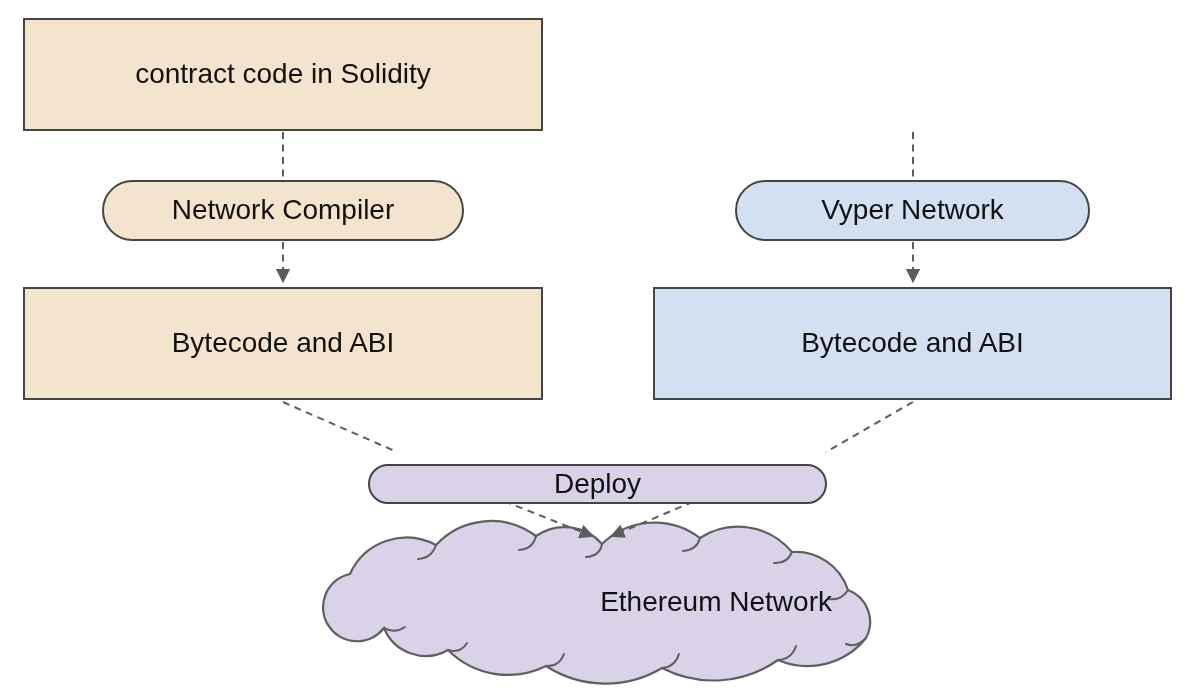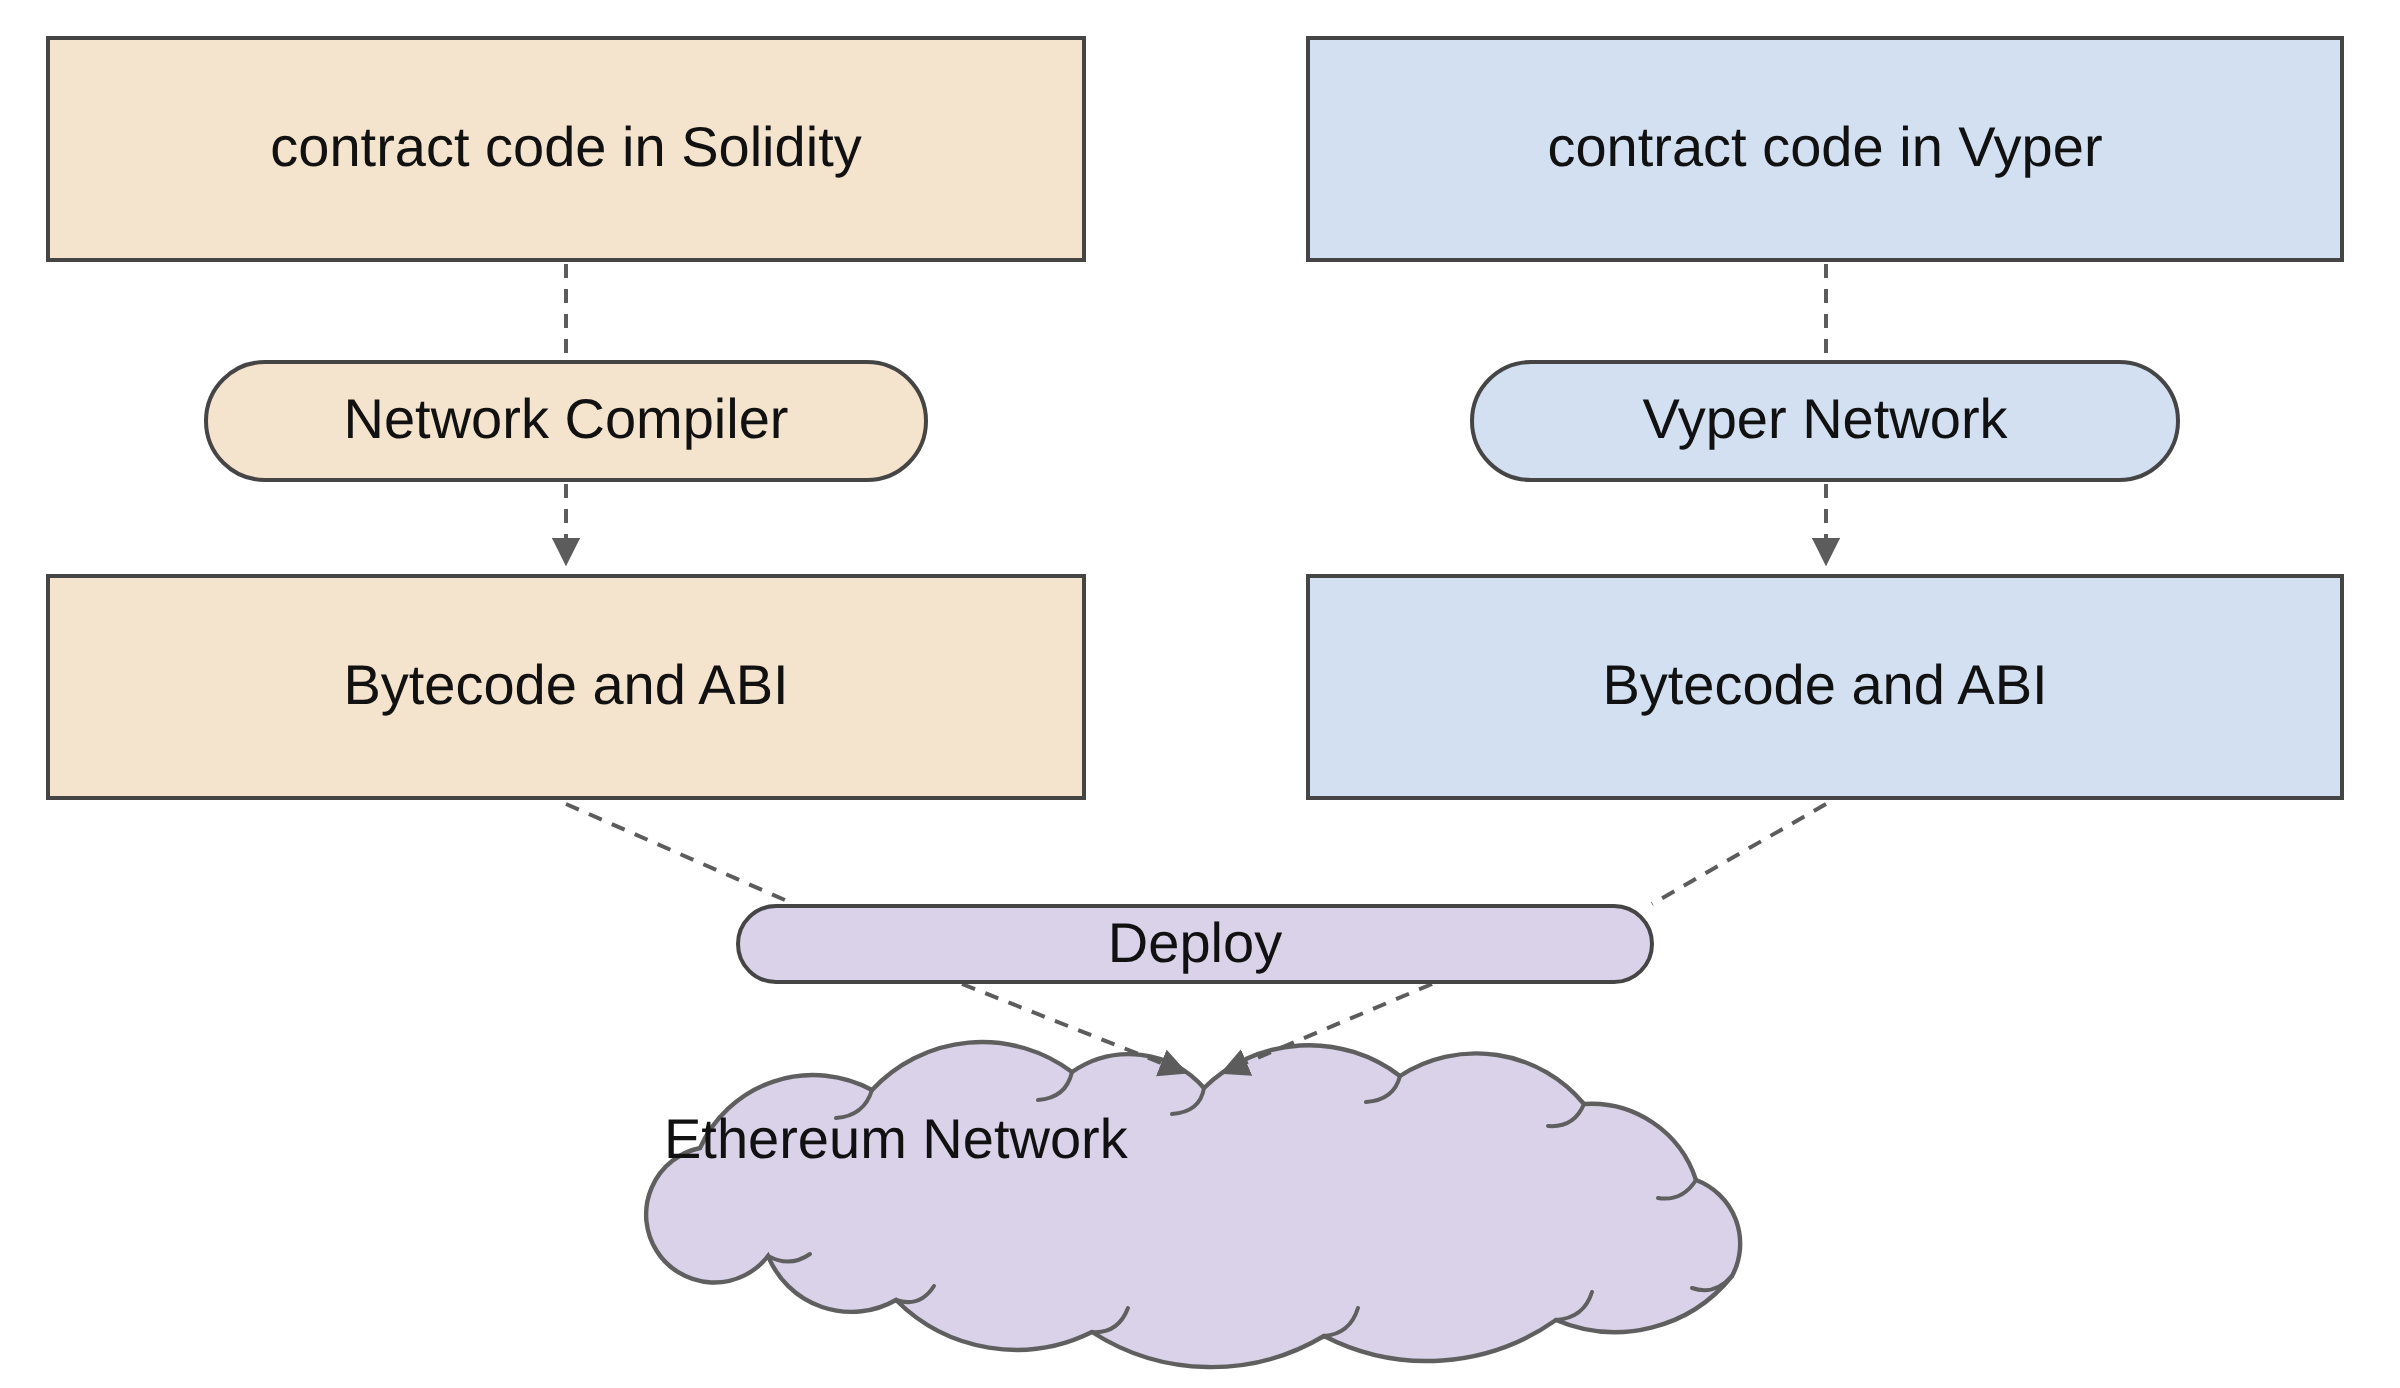--- a/index.html
+++ b/index.html
@@ -37,38 +37,38 @@
   }
   .rect {
     border: 2px solid var(--node-border, #454545);
   }
   .pill {
     border: 2px solid var(--node-border, #454545);
     border-radius: 31px;
   }
   .fill-solidity { background: var(--sol-fill, #f4e3cd); }
   .fill-vyper    { background: var(--vyp-fill, #d2e0f1); }
-  .fill-purple   { background: var(--pur-fill, #d9d2e9); }
+  .fill-purple   { background: var(--pur-fill, #d9d2e9); margin-top: 12px; }
 
   .box-sol-source   { left: 23px;  top: 18px;  width: 520px; height: 113px; }
   .box-vyp-source   { left: 653px; top: 18px;  width: 519px; height: 113px; }
   .pill-sol-comp    { left: 102px; top: 180px; width: 362px; height: 61px; }
   .pill-vyp-comp    { left: 735px; top: 180px; width: 355px; height: 61px; }
   .box-sol-bytecode { left: 23px;  top: 287px; width: 520px; height: 113px; }
   .box-vyp-bytecode { left: 653px; top: 287px; width: 519px; height: 113px; }
   .pill-deploy      { left: 368px; top: 452px; width: 459px; height: 40px; border-radius: 21px; }
 
   .cloud-label {
     position: absolute;
-    left: 332px; top: 554px;
+    left: 332px; top: 586px;
     width: 500px;
     z-index: 2;
     font-size: 28px;
     color: var(--text, #111111);
-    text-align: left;
+    text-align: right;
   }
 
   .connector {
     fill: none;
     stroke: var(--conn, #5c5c5c);
     stroke-width: 2;
     stroke-dasharray: 7 5.5;
   }
   .cloud-shape {
     fill: var(--pur-fill, #d9d2e9);
@@ -133,23 +133,20 @@
     <path class="connector" d="M 283 402 L 397 452"></path>
     <path class="connector" d="M 913 402 L 826 452"></path>
     <path class="connector" marker-end="url(#arrow)" d="M 481 492 L 592 536"></path>
     <path class="connector" marker-end="url(#arrow)" d="M 716 492 L 612 536"></path>
   </svg>
 
   <div class="node rect fill-solidity box-sol-source">
     <span>contract code in Solidity</span>
   </div>
 
-  <div class="node rect fill-vyper box-vyp-source">
-    <span>contract code in Vyper</span>
-  </div>
 
   <div class="node pill fill-solidity pill-sol-comp">
     <span>Network Compiler</span>
   </div>
 
   <div class="node pill fill-vyper pill-vyp-comp">
     <span>Vyper Network</span>
   </div>
 
   <div class="node rect fill-solidity box-sol-bytecode">

